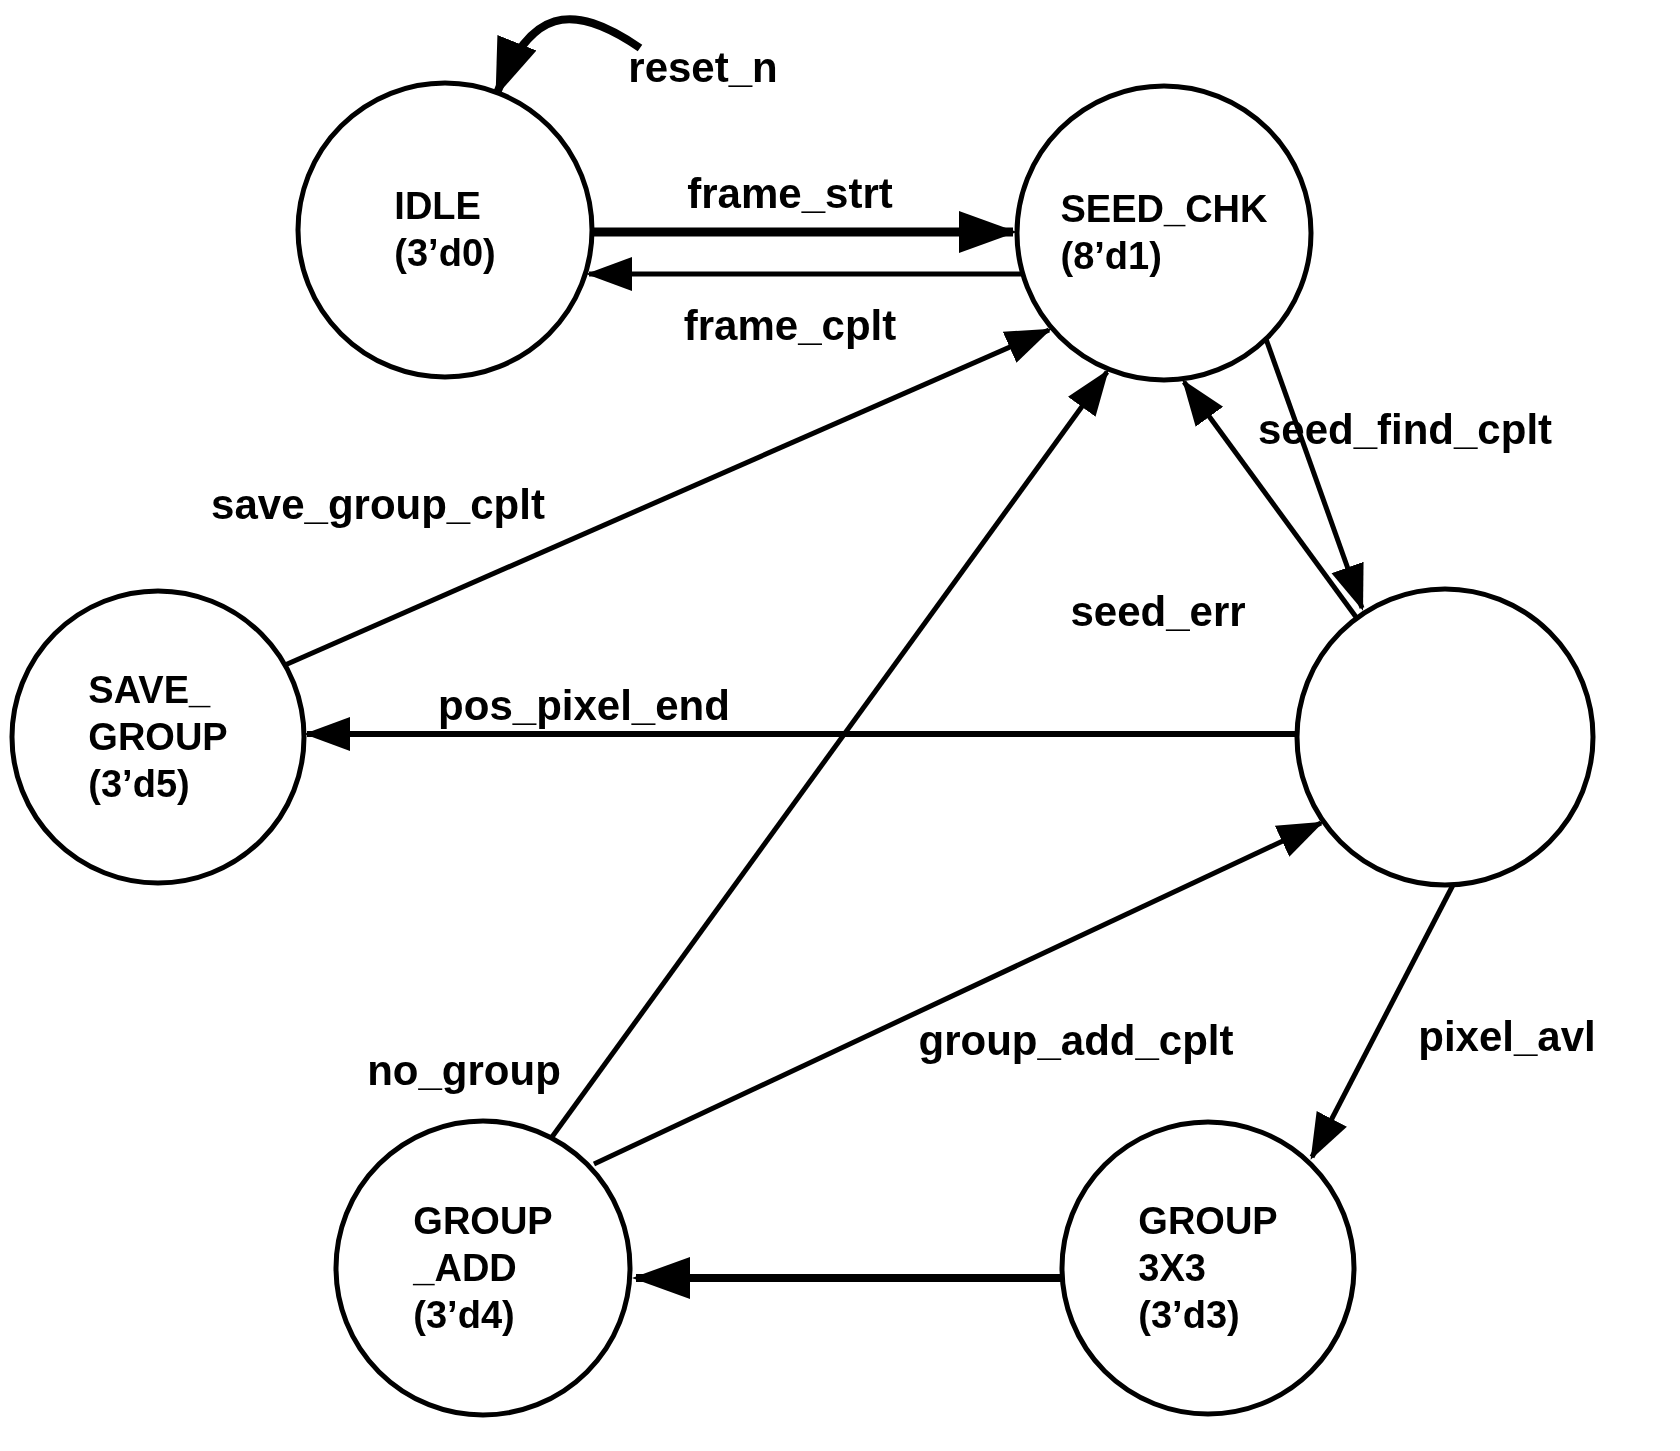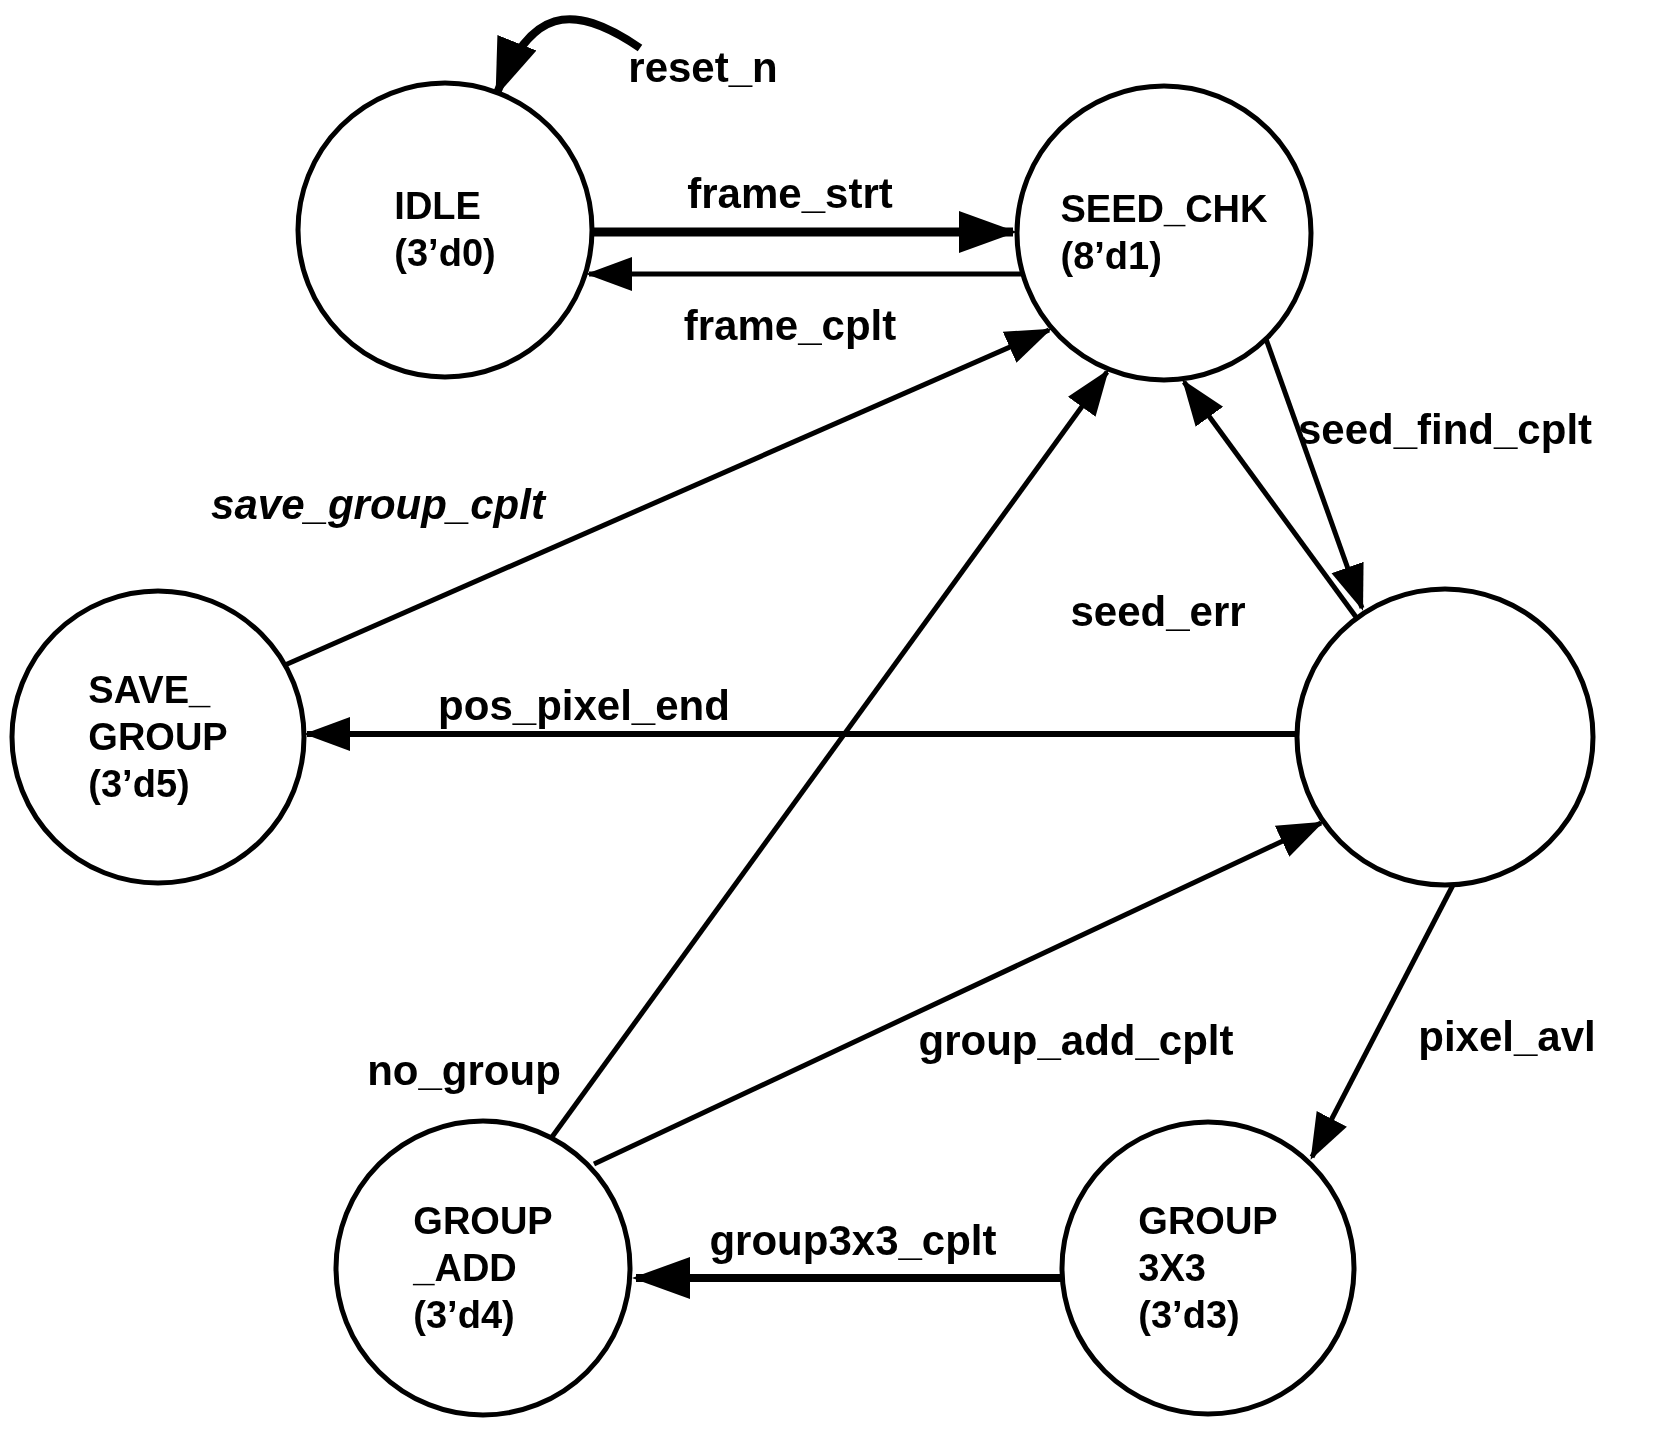--- a/index.html
+++ b/index.html
@@ -107,22 +107,21 @@
   </div>
   <div class="state-label" style="left:1208px; top:1268px;">
     <div>GROUP</div>
     <div>3X3</div>
     <div>(3’d3)</div>
   </div>
 
   <div class="edge-label" style="left:703px; top:68px;">reset_n</div>
   <div class="edge-label" style="left:790px; top:194px;">frame_strt</div>
   <div class="edge-label" style="left:790px; top:301px;margin-top:25px;">frame_cplt</div>
-  <div class="edge-label" style="left:1405px; top:430px;margin-left:40px;">seed_find_cplt</div>
+  <div class="edge-label" style="left:1405px; top:430px;">seed_find_cplt</div>
   <div class="edge-label" style="left:1158px; top:612px;">seed_err</div>
-  <div class="edge-label" style="left:378px; top:505px;font-style:italic;">save_group_cplt</div>
+  <div class="edge-label" style="left:378px; top:505px;">save_group_cplt</div>
   <div class="edge-label" style="left:584px; top:706px;">pos_pixel_end</div>
   <div class="edge-label" style="left:1507px; top:1037px;">pixel_avl</div>
-  <div class="edge-label" style="left:853px; top:1241px;">group3x3_cplt</div>
   <div class="edge-label" style="left:1076px; top:1041px;">group_add_cplt</div>
   <div class="edge-label" style="left:464px; top:1050px;margin-top:21px;">no_group</div>
 
 </div>
 
 </body></html>

